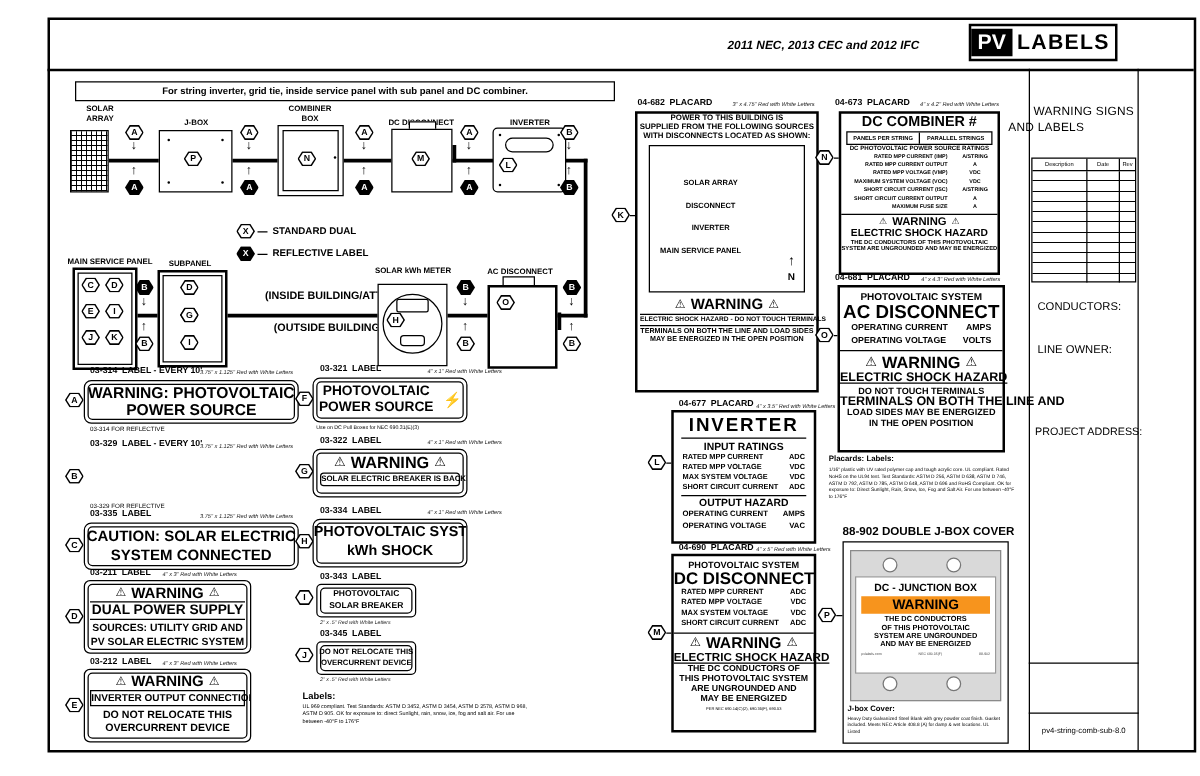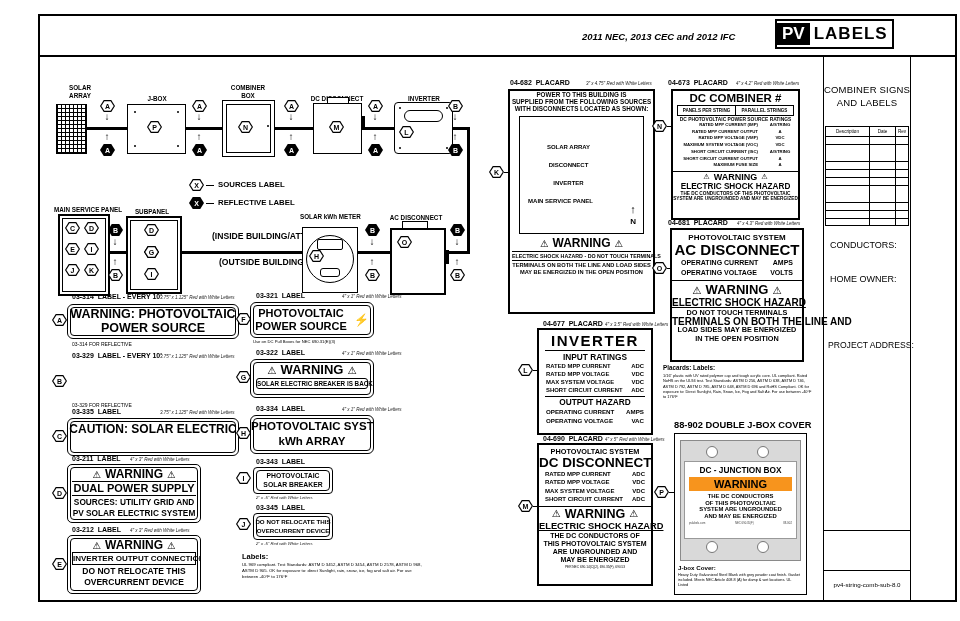--- a/index.html
+++ b/index.html
@@ -60,40 +60,41 @@
   <div class="hline" style="left:38px;top:55px;width:917px;height:2px"></div>
   <div class="vline" style="left:823px;top:55px;height:545px"></div>
   <div class="vline" style="left:910px;top:55px;height:545px;width:1px"></div>
 
   <div class="abs b nw" style="left:582px;top:31px;font-size:9.5px;font-style:italic">2011 NEC, 2013 CEC and  2012 IFC</div>
   <div class="abs" style="left:775px;top:19px;height:26px;border:2px solid #000;display:flex;align-items:center">
     <span class="b" style="background:#000;color:#fff;font-size:17px;padding:1px 5px">PV</span>
     <span class="b" style="font-size:17px;padding:1px 4px;letter-spacing:1px">LABELS</span>
   </div>
 
-  <div class="abs ctr" style="left:823px;top:84px;width:88px;font-size:9.5px;letter-spacing:.2px">COMBINER SIGNS</div>
-  <div class="abs ctr" style="left:823px;top:97px;width:88px;font-size:9.5px;letter-spacing:.2px">AND LABELS</div>
+  <div class="abs ctr" style="left:823px;top:84px;width:88px;font-size:9.5px;letter-spacing:.2px">WARNING SIGNS</div>
+  <div class="abs ctr" style="left:793px;top:97px;width:88px;font-size:9.5px;letter-spacing:.2px">AND LABELS</div>
   <div class="abs" style="left:825px;top:126px;width:84px;height:100px;border:1px solid #000;box-sizing:border-box">
     <div style="display:flex;height:9px;border-bottom:1px solid #000;font-size:4.6px;align-items:center">
       <span class="ctr" style="flex:0 0 43px;border-right:1px solid #000;height:100%;line-height:9px">Description</span>
       <span class="ctr" style="flex:0 0 25px;border-right:1px solid #000;height:100%;line-height:9px">Date</span>
       <span class="ctr" style="flex:1;height:100%;line-height:9px">Rev</span>
     </div>
     <div style="position:relative;height:89px;background:repeating-linear-gradient(to bottom,transparent 0 7.4px,#000 7.4px 8.2px)">
       <div class="abs" style="left:43px;top:0;bottom:0;width:1px;background:#000"></div>
       <div class="abs" style="left:69px;top:0;bottom:0;width:1px;background:#000"></div>
     </div>
   </div>
   <div class="abs nw" style="left:830px;top:240px;font-size:9px">CONDUCTORS:</div>
-  <div class="abs nw" style="left:830px;top:274px;font-size:9px">HOME OWNER:</div>
+  <div class="abs nw" style="left:830px;top:274px;font-size:9px">LINE OWNER:</div>
   <div class="abs nw" style="left:828px;top:340px;font-size:8.6px">PROJECT ADDRESS:</div>
   <div class="hline" style="left:823px;top:530px;width:88px;height:1px"></div>
   <div class="hline" style="left:823px;top:570px;width:88px;height:1px"></div>
   <div class="abs ctr" style="left:823px;top:581px;width:88px;font-size:6.2px">pv4-string-comb-sub-8.0</div>
 
+  <div class="abs ctr b" style="left:60px;top:65px;width:430px;height:14px;border:1.4px solid #000;font-size:7.6px;line-height:14px">For string inverter, grid tie, inside service panel with sub panel and DC combiner.</div>
 
   <div class="wire" style="left:85px;top:127px;width:385px;height:3px"></div>
   <div class="wire" style="left:467px;top:127px;width:3px;height:127px"></div>
   <div class="wire" style="left:106px;top:251px;width:364px;height:3px"></div>
 
   <div class="complbl" style="left:60px;top:84px;width:40px">SOLAR ARRAY</div>
   <div class="comp hatch" style="left:56px;top:104px;width:29px;height:48px;border-width:1px"></div>
 
   <div class="complbl" style="left:135px;top:95px;width:44px">J-BOX</div>
   <div class="comp" style="left:127px;top:104px;width:57px;height:48px">
@@ -178,21 +179,21 @@
   <span class="ar ad" style="left:451px;top:112px"></span>
   <span class="ar au" style="left:451px;top:132px"></span>
   <span class="hex" style="left:448px;top:144px">
       <i>B</i>
     </span>
 
   <span class="hex o" style="left:189px;top:179px">
       <i>X</i>
     </span>
   <div class="hline" style="left:206px;top:185px;width:8px;height:1px"></div>
-  <div class="abs b nw" style="left:218px;top:180px;font-size:7.8px">SOURCES LABEL</div>
+  <div class="abs b nw" style="left:218px;top:180px;font-size:7.8px">STANDARD DUAL</div>
   <span class="hex" style="left:189px;top:197px">
       <i>X</i>
     </span>
   <div class="hline" style="left:206px;top:203px;width:8px;height:1px"></div>
   <div class="abs b nw" style="left:218px;top:198px;font-size:7.8px">REFLECTIVE LABEL</div>
 
   <div class="complbl nw" style="left:54px;top:206px;width:58px">MAIN SERVICE PANEL</div>
   <div class="panel" style="left:58px;top:214px;width:48px;height:78px"></div>
   <span class="hex o" style="left:65px;top:222px">
       <i>C</i>
@@ -295,20 +296,21 @@
     </span>
   <div class="fn" style="left:72px;top:402px">03-329 FOR REFLECTIVE</div>
 
   <div class="shdr" style="left:72px;top:408px"><span>03-335</span>&nbsp;&nbsp;<span>LABEL</span></div>
   <div class="sz" style="left:160px;top:410px">3.75" x 1.125" Red with White Letters</div>
   <span class="hex o" style="left:52px;top:430px">
       <i>C</i>
     </span>
   <div class="rl" style="left:67px;top:418px;width:170px;height:36px">
     <div class="b nw" style="font-size:12px;line-height:14.5px;margin-top:3px">CAUTION: SOLAR ELECTRIC</div>
+    <div class="b nw" style="font-size:12px;line-height:14.5px">SYSTEM CONNECTED</div>
   </div>
 
   <div class="shdr" style="left:72px;top:455px"><span>03-211</span>&nbsp;&nbsp;<span>LABEL</span></div>
   <div class="sz" style="left:130px;top:457px">4" x 3" Red with White Letters</div>
   <span class="hex o" style="left:52px;top:487px">
       <i>D</i>
     </span>
   <div class="rl" style="left:67px;top:464px;width:132px;height:57px;border-radius:5px">
     <div class="wrow" style="font-size:12px;margin-top:2px">
         <span class="wtri"></span>
@@ -366,21 +368,21 @@
     <div class="b nw" style="font-size:6.3px;border:0.8px solid #000;border-radius:3px;margin:1px 5px;line-height:9px">SOLAR ELECTRIC BREAKER IS BACKFED</div>
   </div>
 
   <div class="shdr" style="left:256px;top:405px"><span>03-334</span>&nbsp;&nbsp;<span>LABEL</span></div>
   <div class="sz" style="left:342px;top:407px">4" x 1" Red with White Letters</div>
   <span class="hex o" style="left:236px;top:427px">
       <i>H</i>
     </span>
   <div class="rl" style="left:250px;top:415px;width:122px;height:37px">
     <div class="b nw" style="font-size:11.5px;line-height:15px;margin-top:3px">PHOTOVOLTAIC SYSTEM</div>
-    <div class="b nw" style="font-size:11.5px;line-height:14px">kWh ARRAY</div>
+    <div class="b nw" style="font-size:11.5px;line-height:14px">kWh SHOCK</div>
   </div>
 
   <div class="shdr" style="left:256px;top:458px"><span>03-343</span>&nbsp;&nbsp;<span>LABEL</span></div>
   <span class="hex o" style="left:236px;top:472px">
       <i>I</i>
     </span>
   <div class="rl" style="left:253px;top:467px;width:78px;height:25px;border-radius:4px;border-width:1px">
     <div class="b nw" style="font-size:6.8px;line-height:9px;margin-top:3px">PHOTOVOLTAIC</div>
     <div class="b nw" style="font-size:6.8px;line-height:9px">SOLAR BREAKER</div>
   </div>

